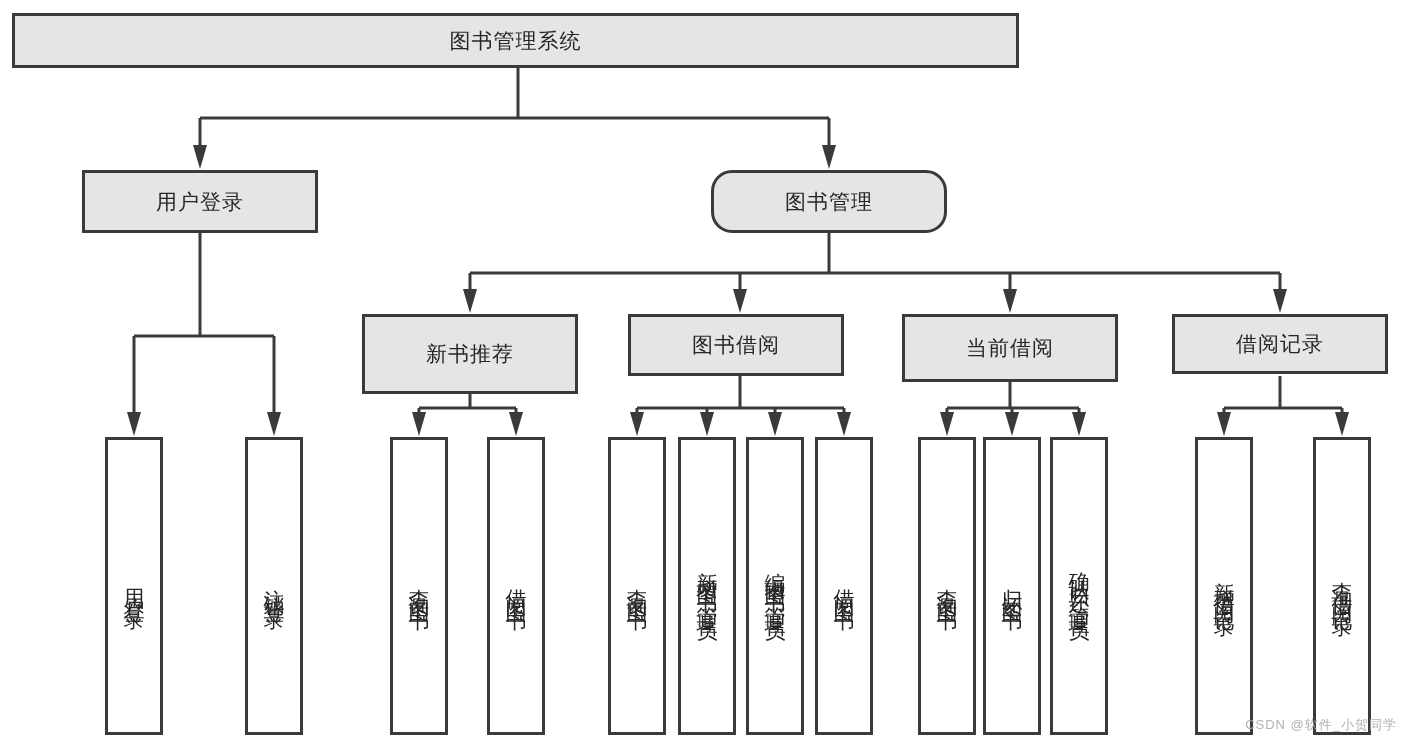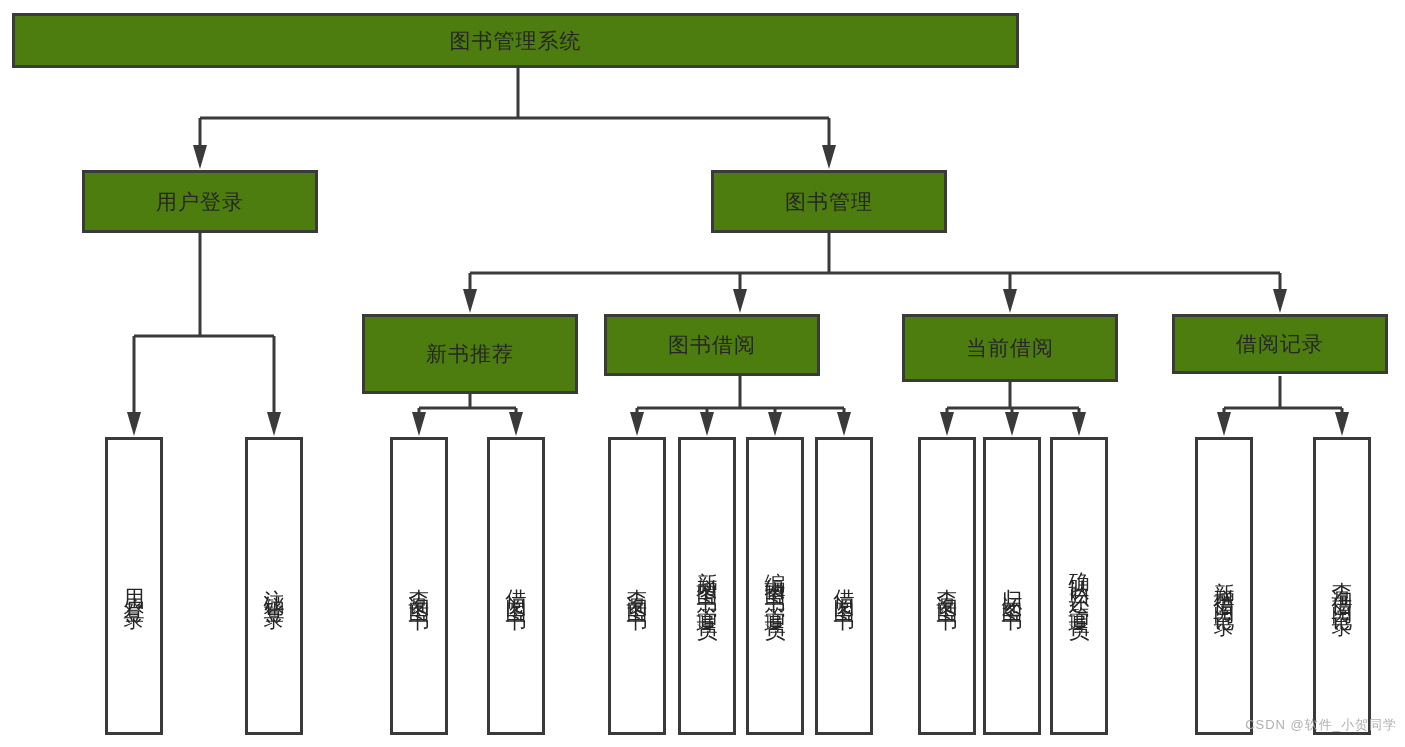--- a/index.html
+++ b/index.html
@@ -2,21 +2,21 @@
 <html><head>
 <meta charset="utf-8">
 <style>
   html,body{margin:0;padding:0;background:#fff;}
   .canvas{
     position:relative;width:1405px;height:747px;background:#ffffff;overflow:hidden;
     font-family:"Liberation Sans", sans-serif;
   }
   .connectors{position:absolute;left:0;top:0;width:1405px;height:747px;z-index:1;}
   .hbox{
-    position:absolute;box-sizing:border-box;border:3px solid #3a3a3a;background:#4d7c0f;
+    position:absolute;box-sizing:border-box;border:3px solid #3a3a3a;background:#e5e5e5;
     display:flex;align-items:center;justify-content:center;
     font-size:21px;color:#262626;z-index:2;letter-spacing:1px;white-space:nowrap;
   }
   .vbox{
     position:absolute;box-sizing:border-box;border:3px solid #3a3a3a;background:#ffffff;
     top:437px;width:58px;height:298px;
     display:flex;align-items:center;justify-content:center;
     writing-mode:vertical-rl;text-orientation:mixed;
     font-size:21px;letter-spacing:7px;color:#262626;z-index:2;
   }
@@ -59,24 +59,24 @@
       <polygon points="1005,412 1019,412 1012,436"></polygon>
       <polygon points="1072,412 1086,412 1079,436"></polygon>
       <polygon points="1217,412 1231,412 1224,436"></polygon>
       <polygon points="1335,412 1349,412 1342,436"></polygon>
     </g>
   </svg>
 
   <div class="hbox" style="left:12px;top:13px;width:1007px;height:55px;">图书管理系统</div>
 
   <div class="hbox" style="left:82px;top:170px;width:236px;height:63px;">用户登录</div>
-  <div class="hbox" style="left:711px;top:170px;width:236px;height:63px;">图书管理</div>
+  <div class="hbox" style="left:711px;top:170px;width:236px;height:63px;border-radius:21px;">图书管理</div>
 
   <div class="hbox" style="left:362px;top:314px;width:216px;height:80px;">新书推荐</div>
-  <div class="hbox" style="left:604px;top:314px;width:216px;height:62px;">图书借阅</div>
+  <div class="hbox" style="left:628px;top:314px;width:216px;height:62px;">图书借阅</div>
   <div class="hbox" style="left:902px;top:314px;width:216px;height:68px;">当前借阅</div>
   <div class="hbox" style="left:1172px;top:314px;width:216px;height:60px;">借阅记录</div>
 
   <div class="vbox" style="left:105px;">用户登录</div>
   <div class="vbox" style="left:245px;">注销登录</div>
 
   <div class="vbox" style="left:390px;">查询图书</div>
   <div class="vbox" style="left:487px;">借阅图书</div>
 
   <div class="vbox" style="left:608px;">查询图书</div>

